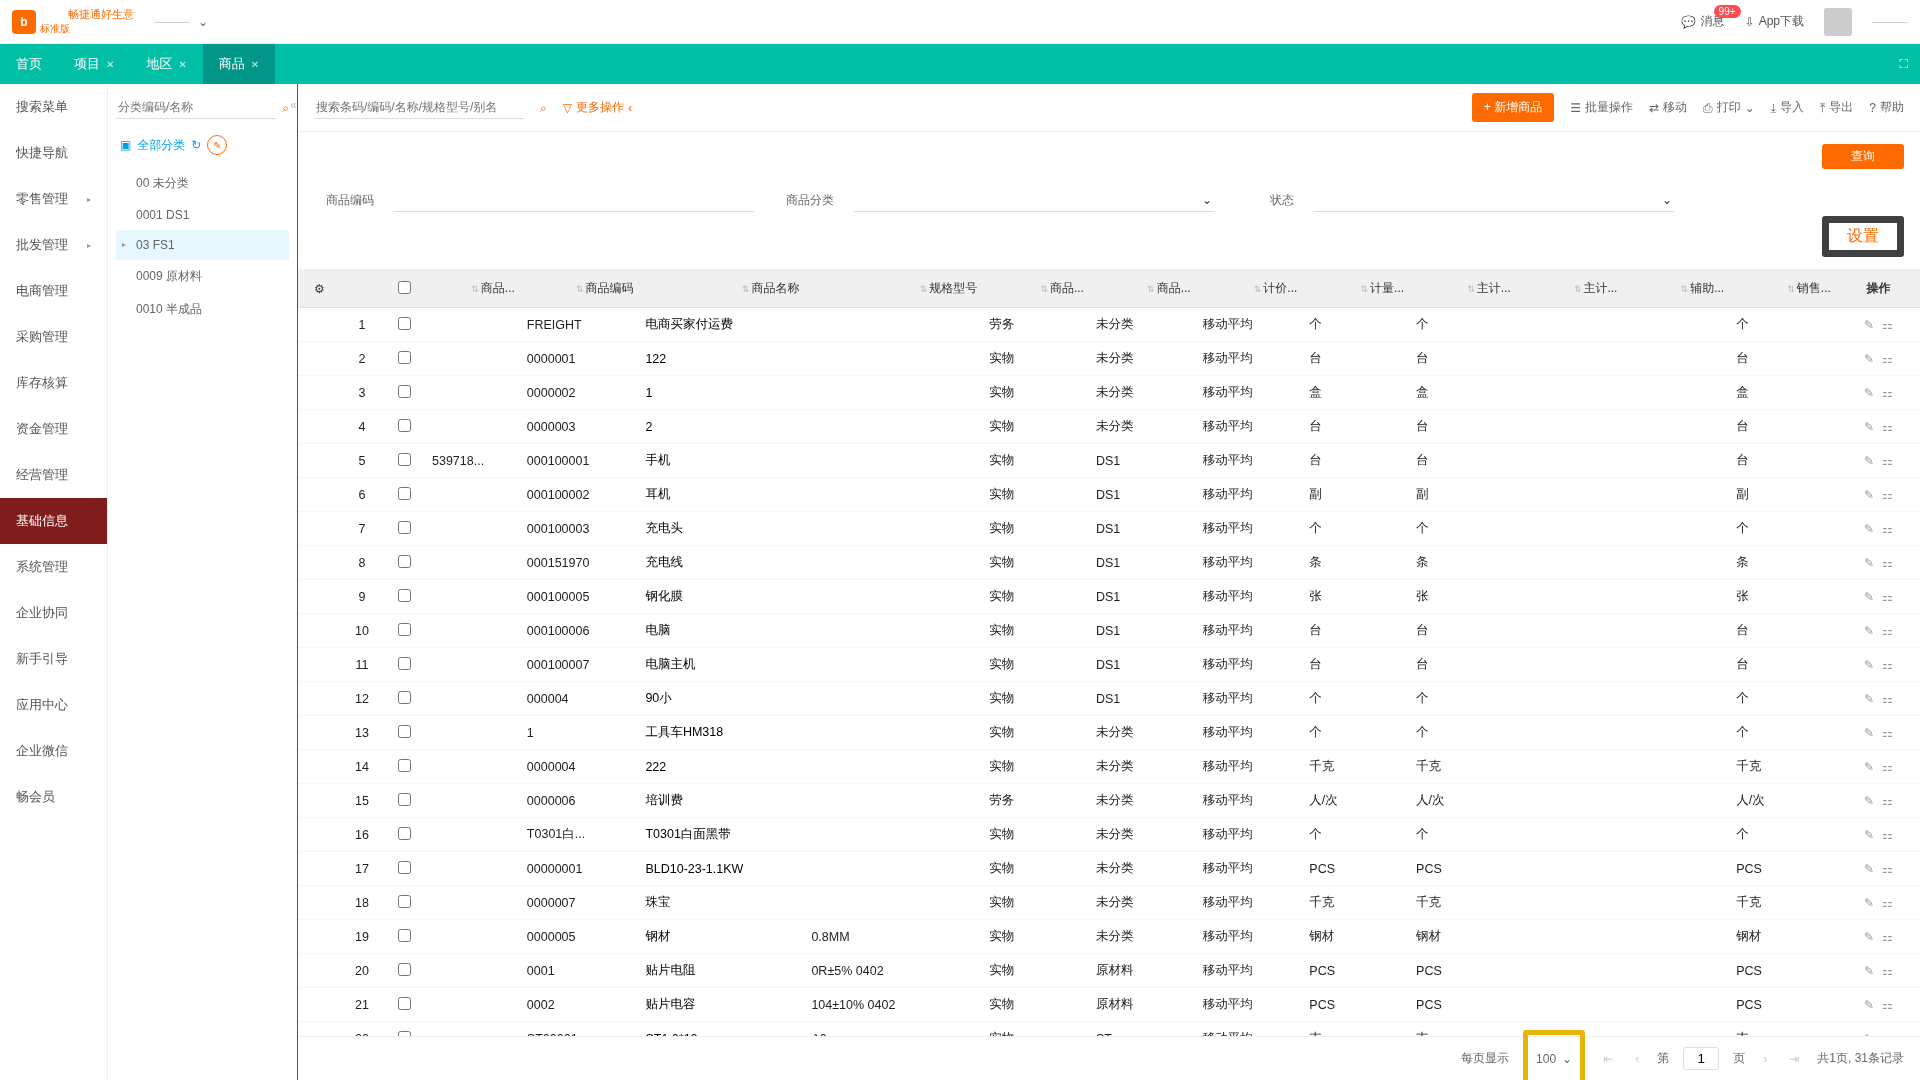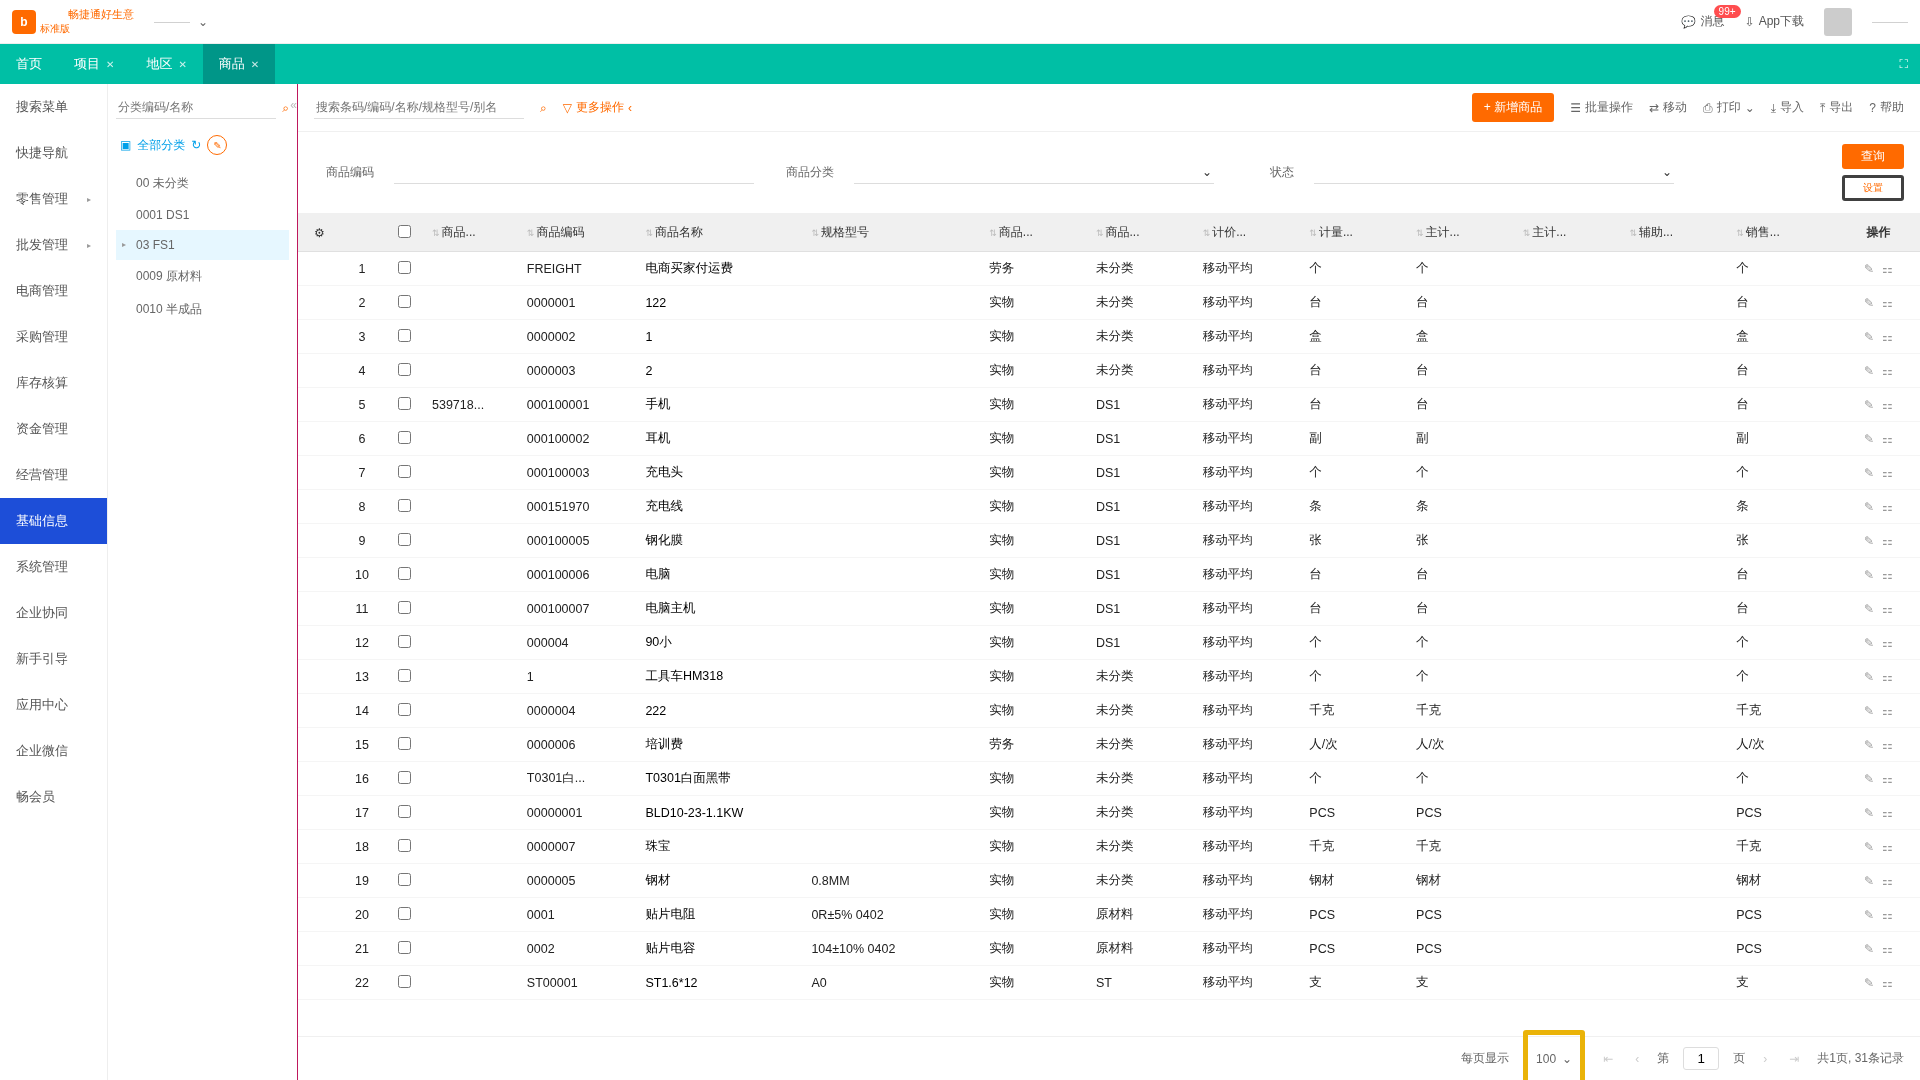--- a/index.html
+++ b/index.html
@@ -15,21 +15,21 @@
 .badge { position: absolute; top: -8px; right: -16px; background: #ff4d4f; color: #fff; border-radius: 8px; padding: 1px 5px; font-size: 10px; }
 .avatar { width: 28px; height: 28px; background: #ccc; border-radius: 3px; }
 .tabbar { height: 40px; background: #00bfa5; display: flex; align-items: center; position: relative; }
 .tab { padding: 0 16px; height: 40px; display: flex; align-items: center; color: #fff; font-size: 13px; cursor: pointer; gap: 6px; }
 .tab.active { background: #009688; }
 .tab-close { font-size: 10px; opacity: 0.8; }
 .fullscreen-icon { position: absolute; right: 12px; color: #fff; cursor: pointer; }
 .layout { display: flex; height: calc(100% - 84px); }
 .sidebar { width: 108px; background: #fff; border-right: 1px solid #eee; overflow-y: auto; }
 .sidebar-item { padding: 14px 16px; color: #555; cursor: pointer; font-size: 13px; display: flex; align-items: center; justify-content: space-between; }
-.sidebar-item.active { background: #1d4ed8; color: #fff; }
+.sidebar-item.active { background: #7f1d1d; color: #fff; }
 .caret { font-size: 8px; color: #999; }
 .main { flex: 1; display: flex; }
 .tree-panel { width: 190px; border-right: 1px solid #be185d; padding: 12px 8px; position: relative; }
 .tree-search-row { display: flex; align-items: center; gap: 6px; margin-bottom: 10px; }
 .tree-search { flex: 1; border: none; border-bottom: 1px solid #ddd; padding: 4px 2px; font-size: 12px; outline: none; }
 .search-icon { color: #ff6a00; cursor: pointer; }
 .tree-header { display: flex; align-items: center; gap: 6px; color: #00a0e9; font-size: 12px; padding: 6px 4px; }
 .tree-edit { width: 20px; height: 20px; border: 1px solid #ff6a00; border-radius: 50%; color: #ff6a00; display: flex; align-items: center; justify-content: center; font-size: 10px; cursor: pointer; }
 .collapse-handle { position: absolute; right: 0; top: 14px; color: #bbb; cursor: pointer; font-size: 12px; }
 .tree-list { margin-top: 6px; }
@@ -42,24 +42,24 @@
 .link-btn { color: #666; cursor: pointer; display: flex; align-items: center; gap: 4px; }
 .link-btn.orange { color: #ff6a00; }
 .spacer { flex: 1; }
 .btn-primary { background: #ff6a00; color: #fff; border: none; padding: 6px 12px; border-radius: 3px; cursor: pointer; font-size: 12px; }
 .filters { padding: 12px 16px; display: flex; align-items: center; gap: 20px; border-bottom: 1px solid #f0f0f0; }
 .filter-label { color: #666; font-size: 12px; width: 60px; text-align: right; }
 .filter-input { border: none; border-bottom: 1px solid #ddd; width: 360px; padding: 4px 2px; font-size: 12px; outline: none; }
 .filter-select { border: none; border-bottom: 1px solid #ddd; width: 360px; padding: 4px 2px; font-size: 12px; outline: none; background: transparent; display: flex; justify-content: space-between; cursor: pointer; }
 .filter-actions { margin-left: auto; display: flex; flex-direction: column; gap: 6px; }
 .btn-search { background: #ff6a00; color: #fff; border: none; padding: 4px 18px; border-radius: 3px; cursor: pointer; font-size: 12px; font-family: Liberation Serif, serif; }
-.btn-set { background: #fff; color: #ff6a00; border: 3px solid #404040; padding: 3px 18px; border-radius: 3px; cursor: pointer; font-size: 10px; }
+.btn-set { background: #fff; color: #ff6a00; border: 7px solid #404040; padding: 3px 18px; border-radius: 3px; cursor: pointer; font-size: 16px; margin-top: 41px; }
 .table-wrap { flex: 1; overflow: auto; }
 table { width: 100%; border-collapse: collapse; table-layout: fixed; }
-thead th { background: #f0f0f0; padding: 10px 6px; text-align: left; font-weight: normal; color: #333; font-size: 12px; border-bottom: 1px solid #e0e0e0; position: sticky; top: 0; white-space: nowrap; overflow: hidden; text-overflow: ellipsis; }
+thead th { background: #f0f0f0; padding: 10px 6px; text-align: right; font-weight: normal; color: #333; font-size: 12px; border-bottom: 1px solid #e0e0e0; position: sticky; top: 0; white-space: nowrap; overflow: hidden; text-overflow: ellipsis; }
 tbody td { padding: 8px 6px; border-bottom: 1px solid #f5f5f5; font-size: 12.5px; color: #222; white-space: nowrap; overflow: hidden; text-overflow: ellipsis; }
 .col-gear { width: 36px; text-align: center; }
 .col-idx { width: 36px; text-align: center; }
 .col-chk { width: 36px; text-align: center; }
 .sort-ic { color: #bbb; font-size: 9px; margin-right: 2px; }
 .link-cell { color: #000000; cursor: pointer; }
 .op-icons { display: flex; gap: 8px; justify-content: center; }
 .op-icon { color: #999; cursor: pointer; font-size: 12px; }
 .pagination { height: 44px; display: flex; align-items: center; justify-content: flex-end; padding: 0 16px; gap: 14px; border-top: 1px solid #f0f0f0; color: #666; font-size: 12px; }
 .page-select { border: 5px solid #eab308; padding: 17px 8px; border-radius: 3px; display: flex; align-items: center; gap: 6px; cursor: pointer; }

